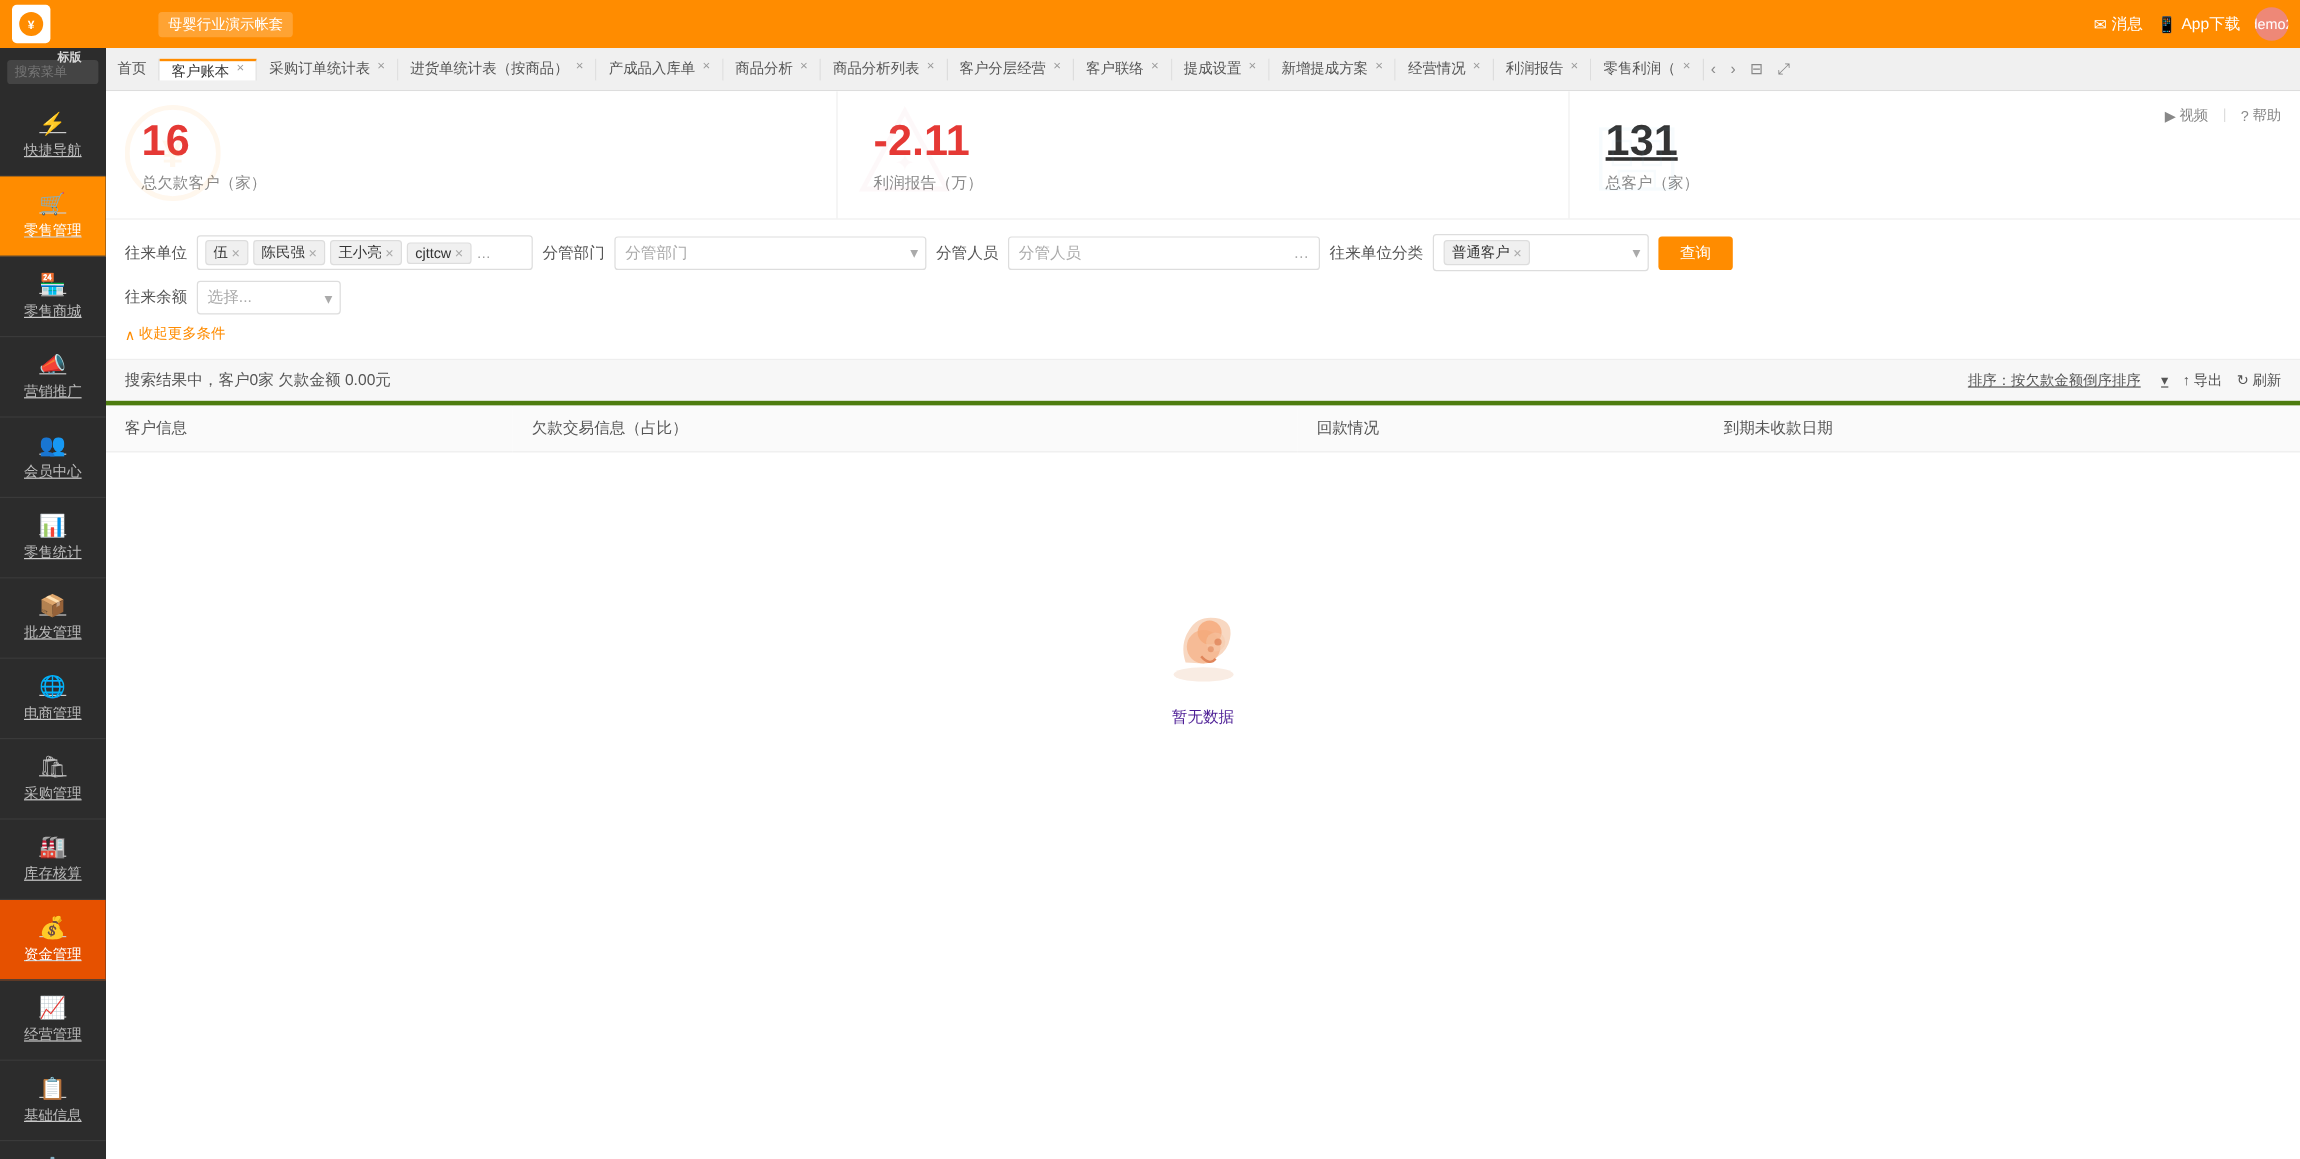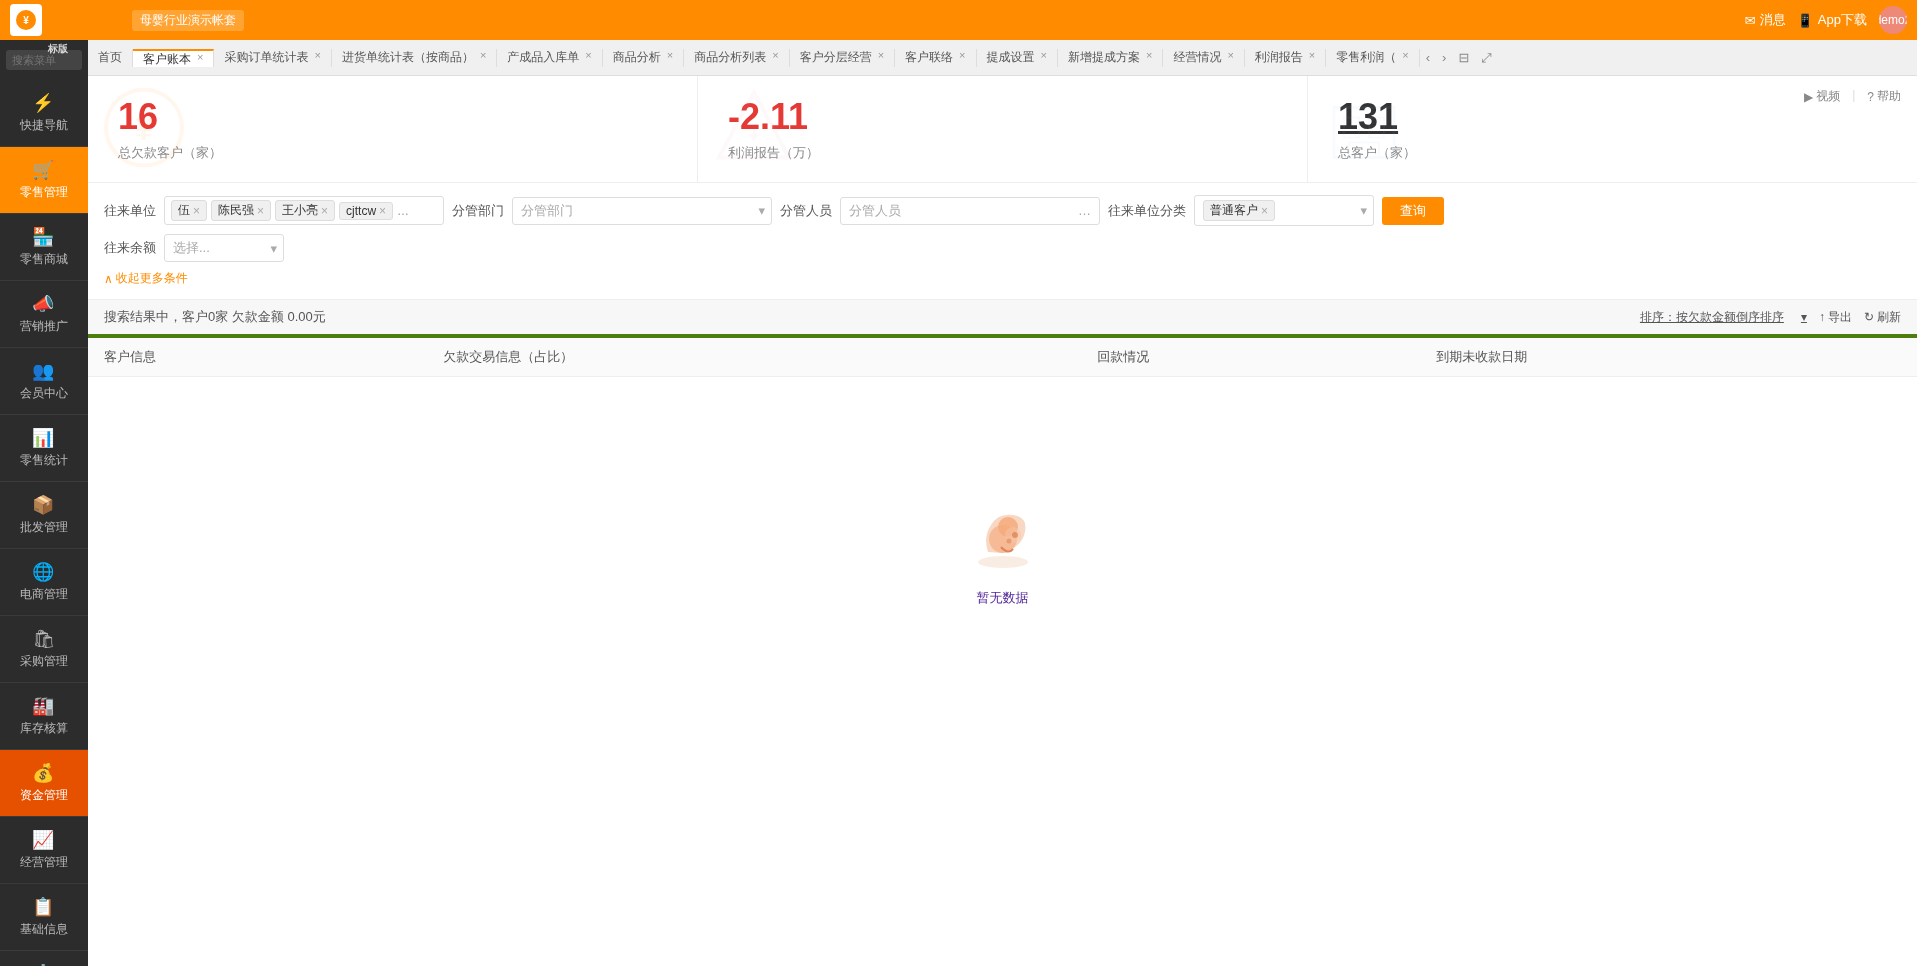--- a/index.html
+++ b/index.html
@@ -2,21 +2,21 @@
 <html><head>
   <meta charset="utf-8">
   <style>
     * { box-sizing: border-box; margin: 0; padding: 0; }
     body { font-family: 'Microsoft YaHei', Arial, sans-serif; font-size: 13px; background: #f5f5f5; color: #333; overflow: hidden; }
 
     
     .app-wrapper { display: flex; flex-direction: column; height: 966px; width: 1917px; }
     .top-bar { height: 40px; background: #ff8c00; display: flex; align-items: center; padding: 0 10px; flex-shrink: 0; }
     .main-area { display: flex; flex: 1; overflow: hidden; }
-    .sidebar { width: 88px; background: #2c2c2c; color: #ccc; display: flex; flex-direction: column; flex-shrink: 0; overflow-y: auto; }
+    .sidebar { width: 88px; background: #2c2c2c; color: #ccc; display: flex; flex-direction: column; flex-shrink: 0; overflow-y: auto; text-decoration: underline; }
     .content-area { flex: 1; display: flex; flex-direction: column; overflow: hidden; }
     .tab-bar { height: 36px; background: #f0f0f0; display: flex; align-items: center; border-bottom: 1px solid #ddd; flex-shrink: 0; overflow: hidden; }
     .page-content { flex: 1; overflow-y: auto; background: #fff; }
 
     
     .logo-area { display: flex; align-items: center; gap: 6px; color: #fff; font-size: 14px; font-weight: bold; }
     .logo-icon { width: 32px; height: 32px; background: #fff; border-radius: 4px; display: flex; align-items: center; justify-content: center; }
     .logo-icon svg { width: 24px; height: 24px; }
     .logo-text { display: flex; flex-direction: column; line-height: 1.2; gap: 43px; }
     .logo-text span:first-child { font-size: 13px; }

